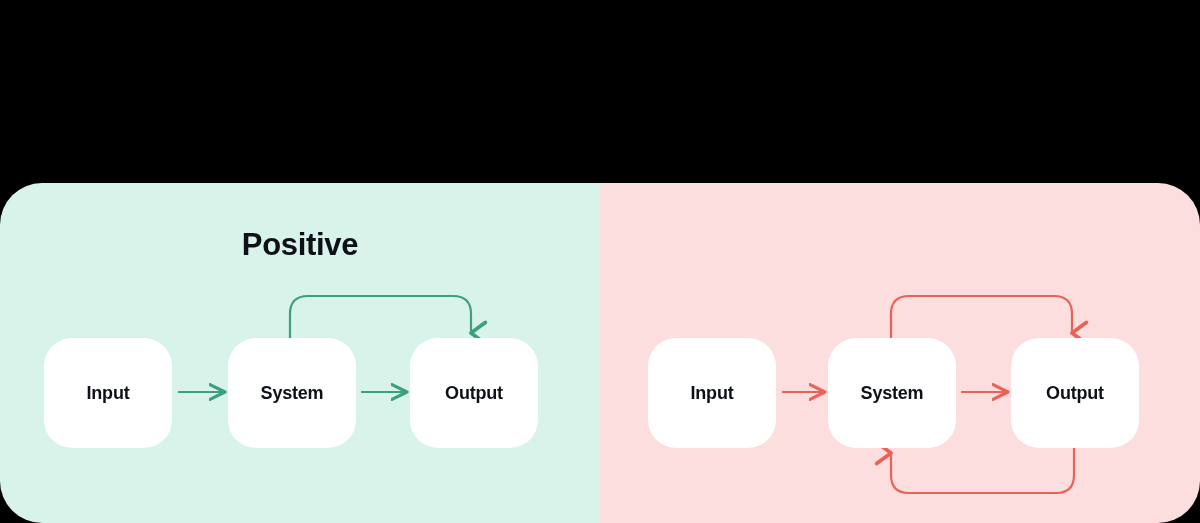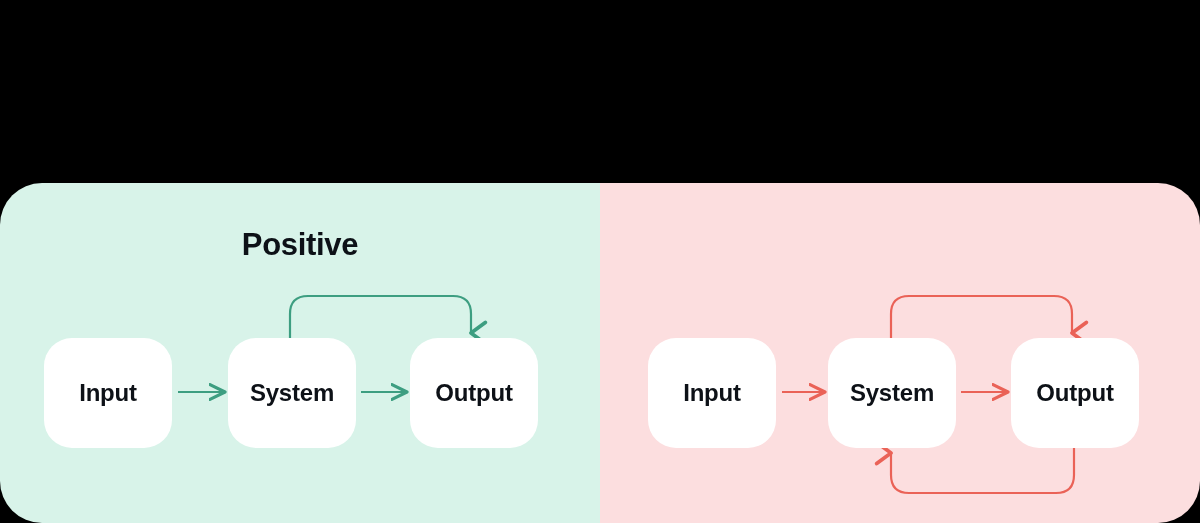--- a/index.html
+++ b/index.html
@@ -57,21 +57,21 @@
     width: 128px;
     height: 110px;
     background: #ffffff;
     border-radius: 28px;
     display: flex;
     align-items: center;
     justify-content: center;
     box-sizing: border-box;
   }
   .node-label {
-    font-size: 24px;
+    font-size: 18px;
     font-weight: bold;
     color: #0d1117;
     letter-spacing: -0.2px;
   }
   .svg-layer {
     position: absolute;
     top: 0;
     left: 0;
     width: 600px;
     height: 340px;

